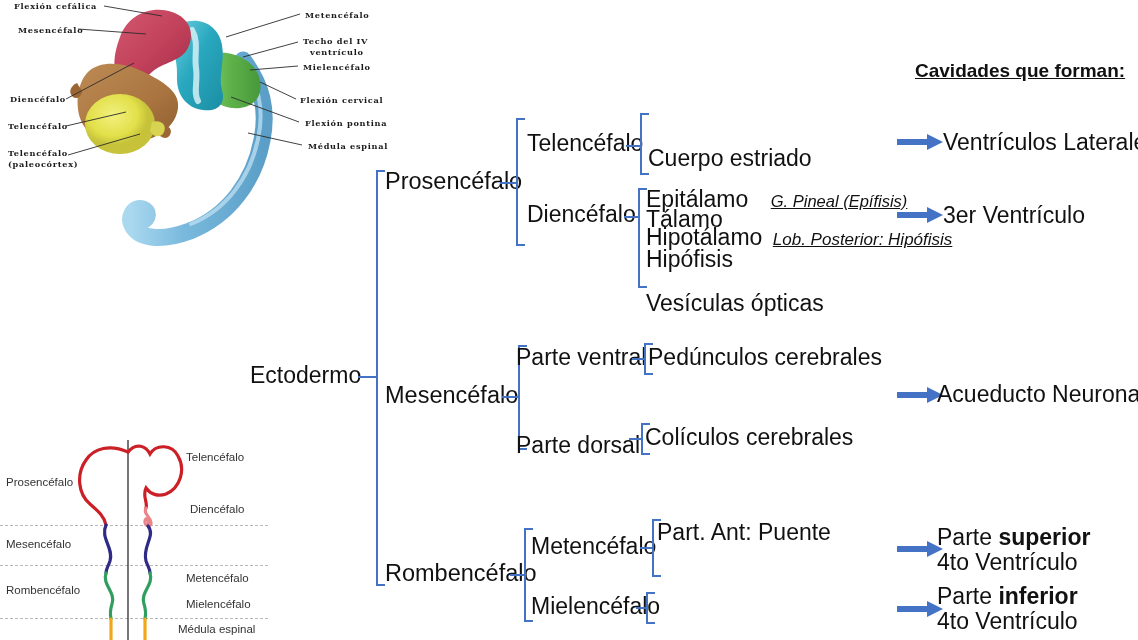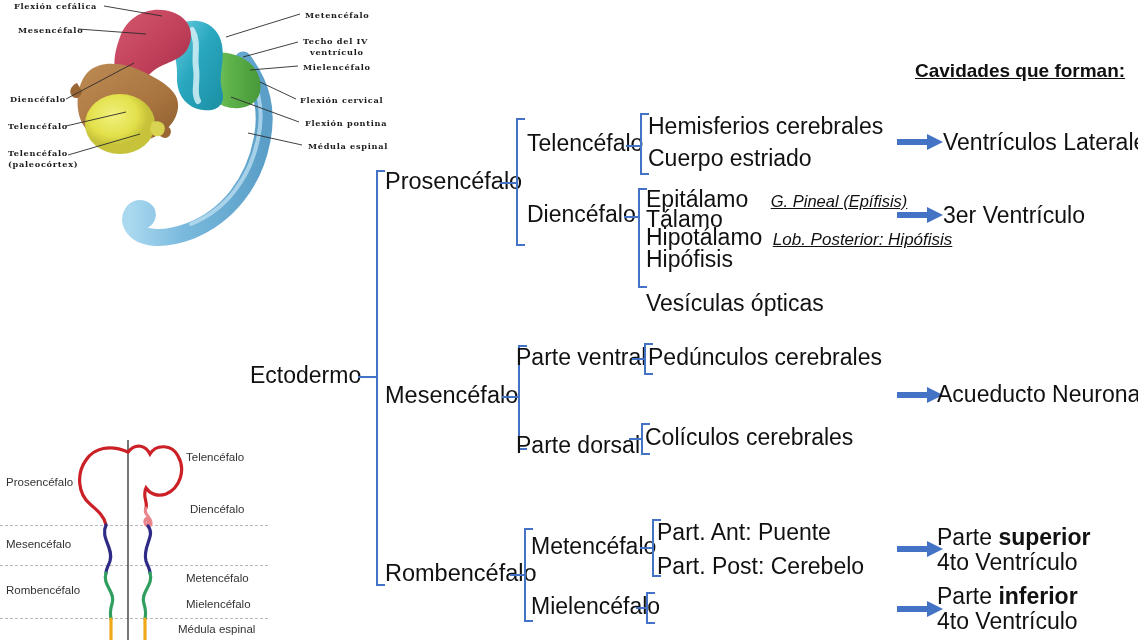--- a/index.html
+++ b/index.html
@@ -221,21 +221,20 @@
 
   <div class="brk" style="left:376px;top:170px;height:416px;"></div>
 
   <div class="abs tree-txt lvl1" style="left:385px;top:170px;">Prosencéfalo</div>
   <div class="stem" style="left:500px;top:182px;width:16px;"></div>
   <div class="brk" style="left:516px;top:118px;height:128px;"></div>
 
   <div class="abs tree-txt" style="left:527px;top:132px;">Telencéfalo</div>
   <div class="stem" style="left:626px;top:145px;width:14px;"></div>
   <div class="brk" style="left:640px;top:113px;height:62px;"></div>
-  <div class="abs tree-txt" style="left:648px;top:115px;">Hemisferios cerebrales</div>
   <div class="abs tree-txt" style="left:648px;top:147px;">Cuerpo estriado</div>
 
   <div class="abs tree-txt" style="left:527px;top:203px;">Diencéfalo</div>
   <div class="stem" style="left:624px;top:216px;width:14px;"></div>
   <div class="brk" style="left:638px;top:188px;height:100px;"></div>
 
   <div class="abs" style="left:646px;top:188px;">
     <span class="tree-txt">Epitálamo</span>
     <span class="note" style="margin-left:18px;">G. Pineal (Epífisis)</span>
   </div>
@@ -262,21 +261,20 @@
   <div class="abs tree-txt" style="left:645px;top:426px;">Colículos cerebrales</div>
 
   <div class="abs tree-txt lvl1" style="left:385px;top:562px;">Rombencéfalo</div>
   <div class="stem" style="left:510px;top:574px;width:14px;"></div>
   <div class="brk" style="left:524px;top:528px;height:94px;"></div>
 
   <div class="abs tree-txt" style="left:531px;top:535px;">Metencéfalo</div>
   <div class="stem" style="left:640px;top:547px;width:12px;"></div>
   <div class="brk" style="left:652px;top:519px;height:58px;"></div>
   <div class="abs tree-txt" style="left:657px;top:521px;">Part. Ant: Puente</div>
-  <div class="abs tree-txt" style="left:657px;top:555px;">Part. Post: Cerebelo</div>
 
   <div class="abs tree-txt" style="left:531px;top:595px;">Mielencéfalo</div>
   <div class="stem" style="left:636px;top:607px;width:10px;"></div>
   <div class="brk" style="left:646px;top:592px;height:32px;"></div>
 
   <div class="cav-head" style="left:915px;top:60px;">
     <u>Cavidades que forman</u><span>:</span>
   </div>
 
   <div class="arrow" style="left:897px;top:133px;">

